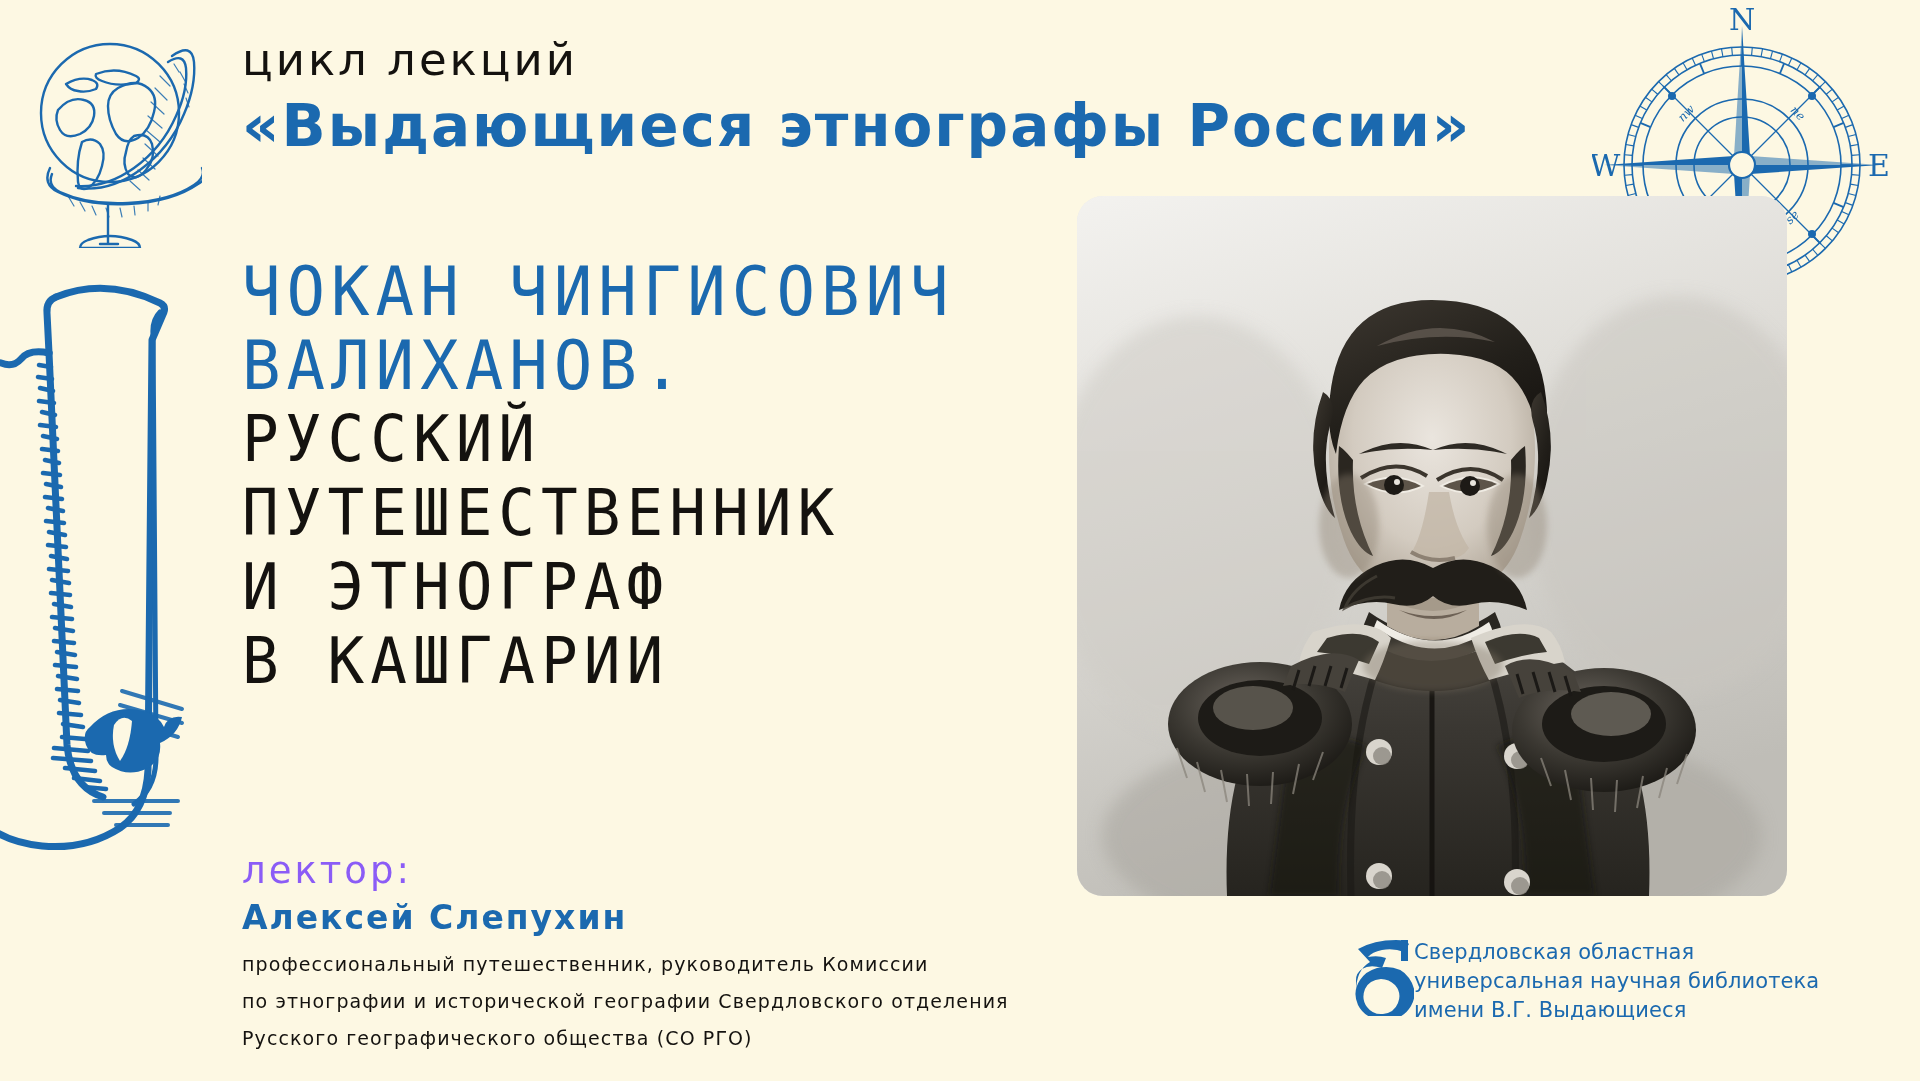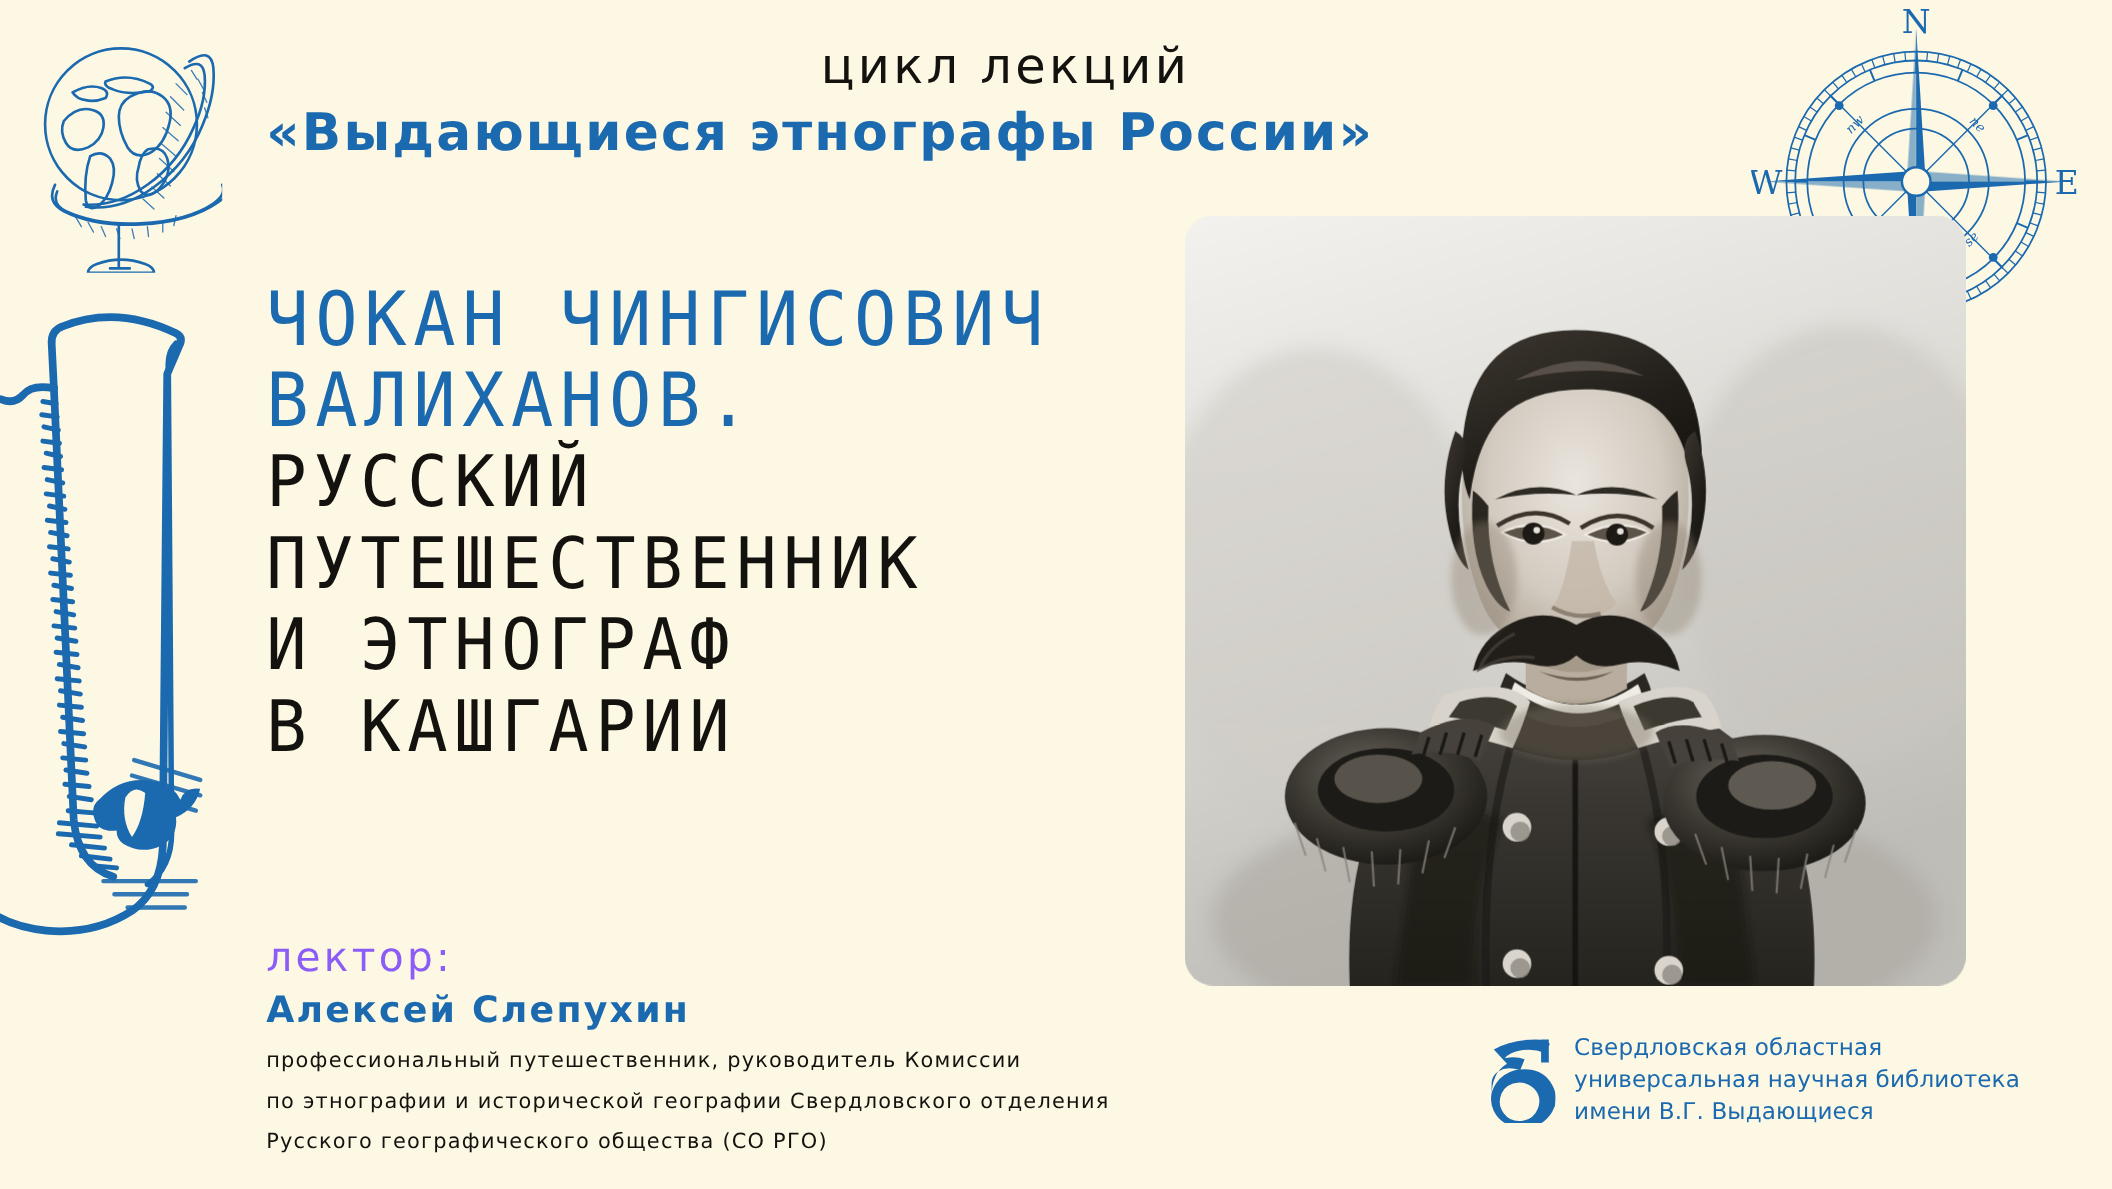--- a/index.html
+++ b/index.html
@@ -48,25 +48,24 @@
     top: 36px;
     width: 840px;
   }
   #series-kicker {
     font-size: 45px;
     line-height: 1.06;
     letter-spacing: 3px;
     color: #14120f;
     font-weight: 400;
     white-space: nowrap;
-    text-align: right;
   }
   #series-name {
     margin-top: 12px;
-    font-size: 47px;
+    font-size: 58px;
     line-height: 1.06;
     letter-spacing: 2px;
     color: #1b69af;
     font-weight: 700;
     white-space: nowrap;
   }
 
   
   #title-block {
     position: absolute;
@@ -139,22 +138,20 @@
     height: 100%;
     display: block;
   }
 
   
   #library-logo {
     position: absolute;
     left: 1352px;
     top: 938px;
     display: flex;
-    align-items: center;
-    gap: 17px;
   }
   #library-mark {
     width: 62px;
     height: 78px;
     flex: 0 0 auto;
   }
   #library-name {
     font-family: "DejaVu Sans", sans-serif;
     font-size: 21px;
     line-height: 29px;

